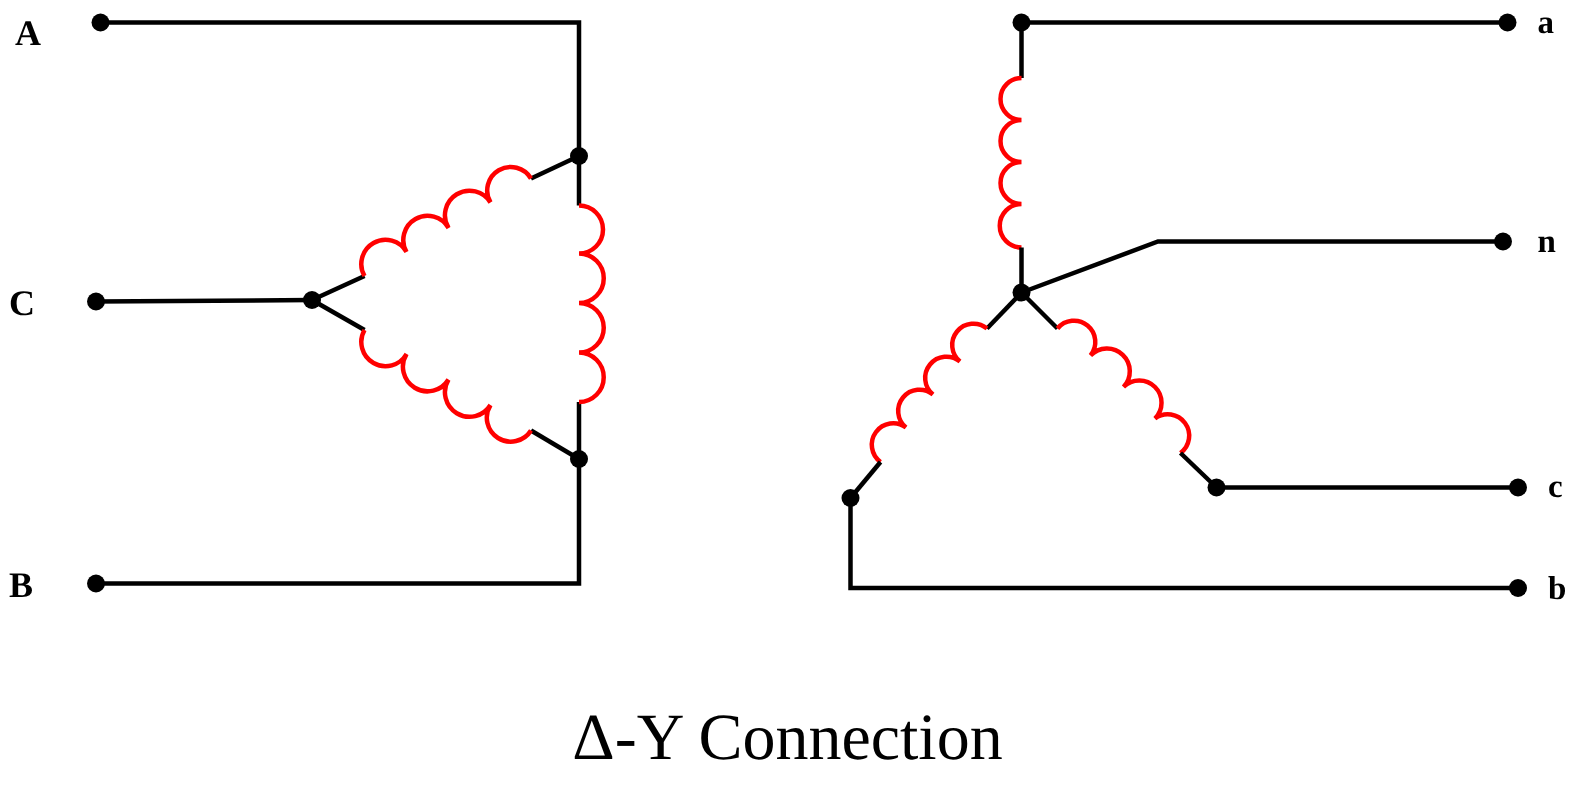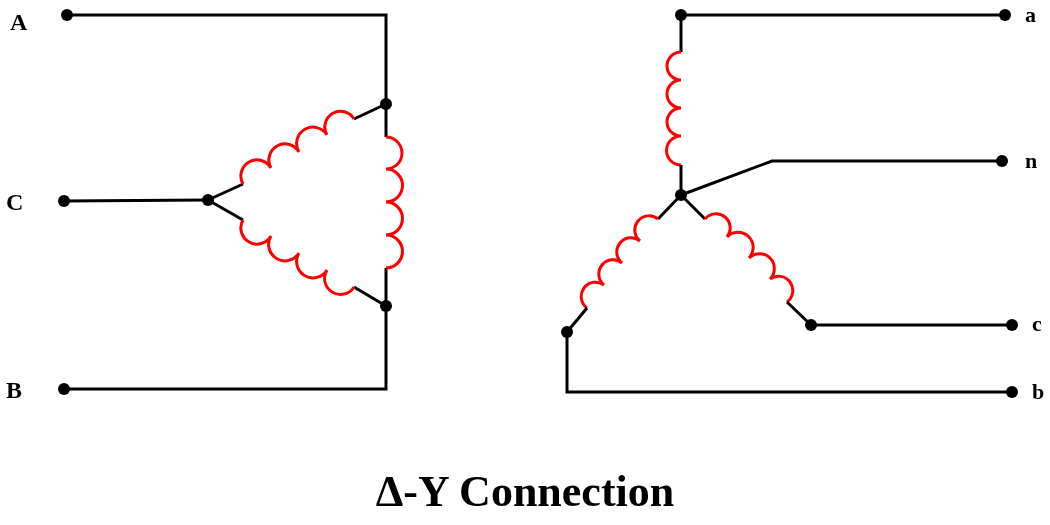--- a/index.html
+++ b/index.html
@@ -3,21 +3,21 @@
 <meta charset="utf-8">
 <style>
   html, body { margin:0; padding:0; background:#ffffff; }
   body { width:1050px; height:525px; position:relative; overflow:hidden; }
   svg { position:absolute; left:0; top:0; }
   .wire { stroke:#000; stroke-width:3; fill:none; stroke-linecap:butt; }
   .coil { stroke:#ff0000; stroke-width:3; fill:none; }
   .dot { fill:#000; }
   .lbl { font-family:"Liberation Serif", serif; font-weight:bold; fill:#000; }
   .title { position:absolute; left:0; width:1050px; top:466px; text-align:center;
-           font-family:"Liberation Serif", serif; font-weight:bold; font-size:44px; color:#000; }
+           font-family:"Liberation Serif", serif; font-weight:normal; font-size:44px; color:#000; }
 </style>
 </head>
 <body>
 
 <svg width="1050" height="525" viewBox="0 0 1050 525">
 
   <g>
     <text class="lbl" x="10" y="30" font-size="24">A</text>
     <text class="lbl" x="6" y="210" font-size="24">C</text>
     <text class="lbl" x="6" y="398" font-size="24">B</text>

